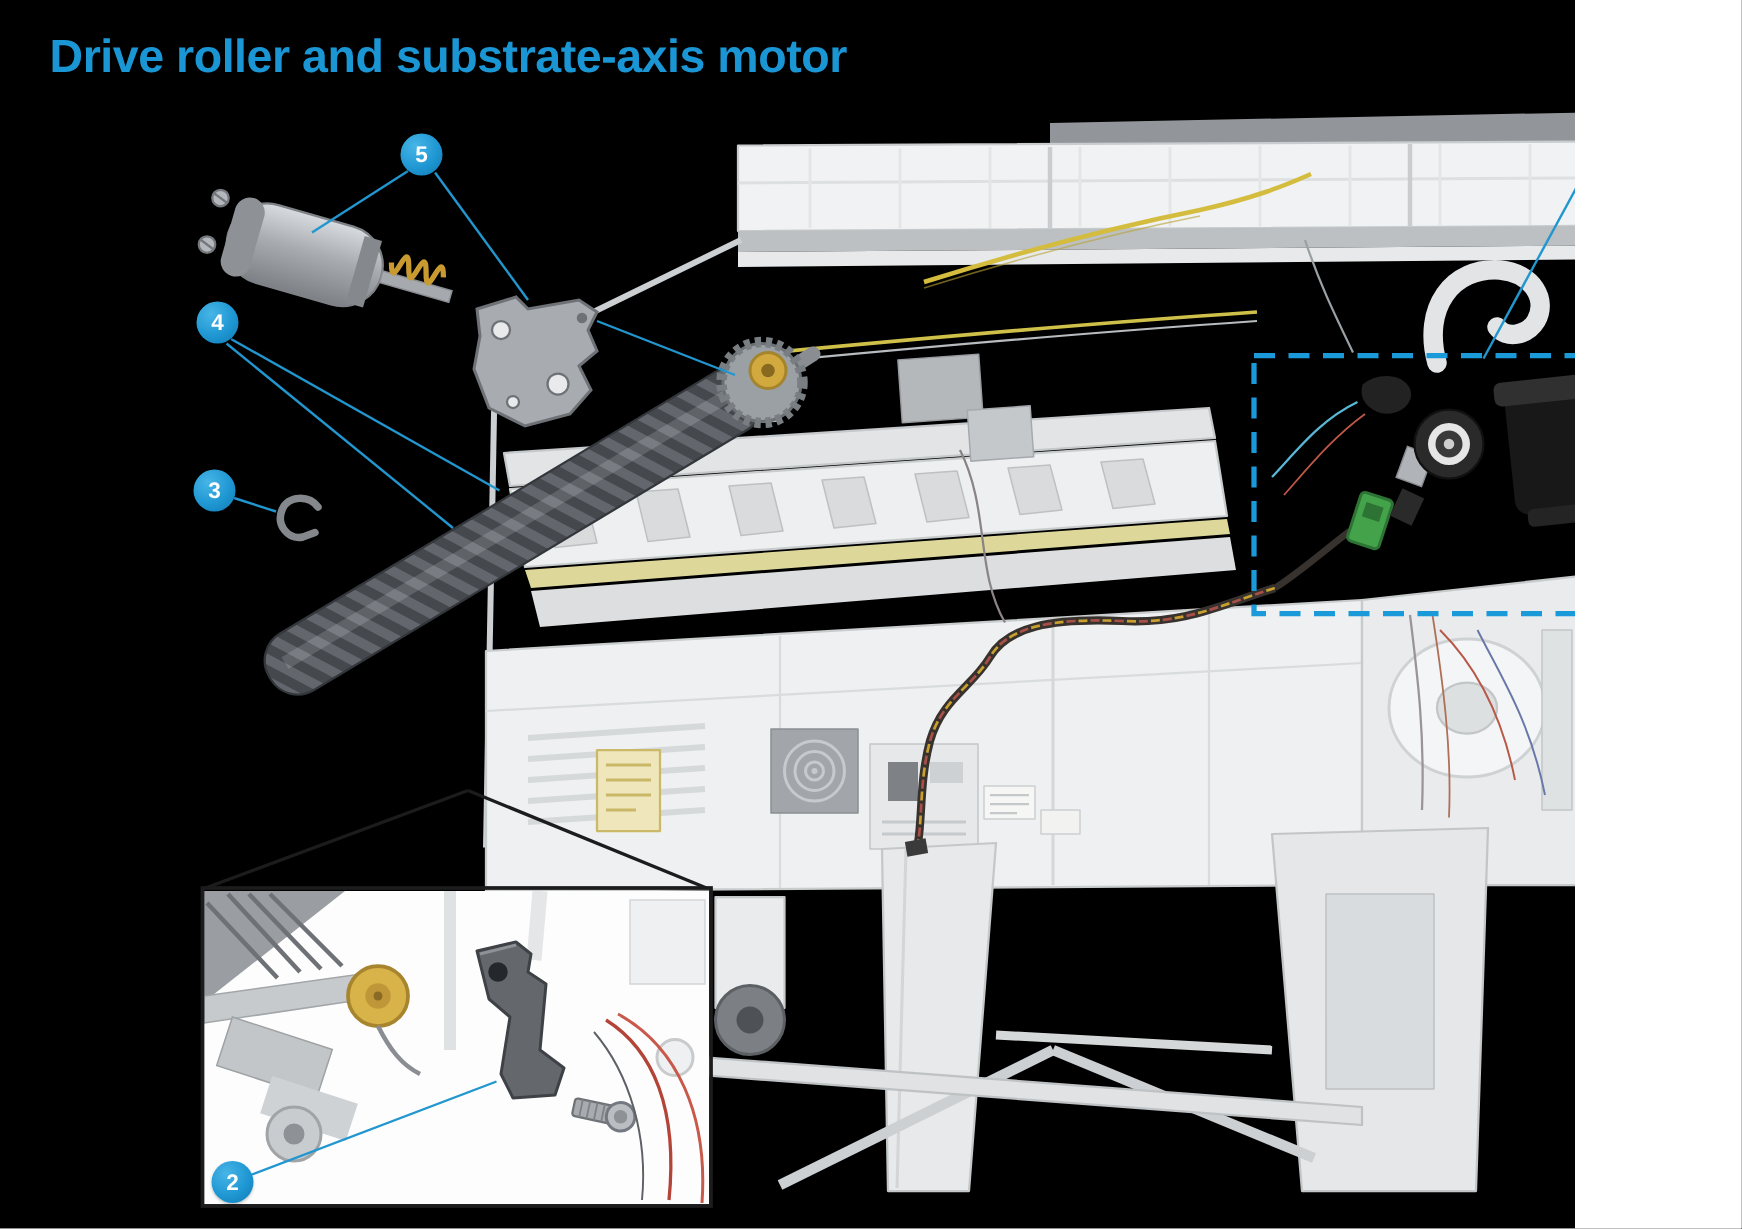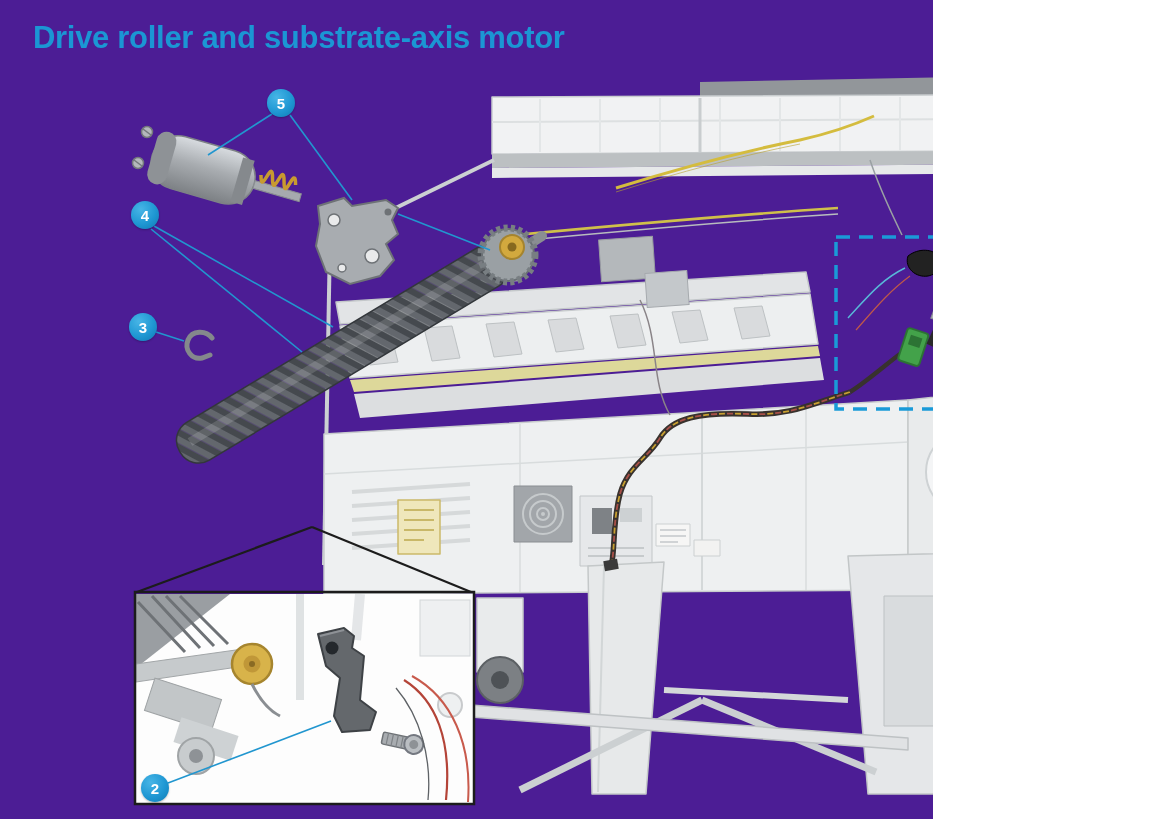--- a/index.html
+++ b/index.html
@@ -1,17 +1,17 @@
 <!DOCTYPE html>
 <html><head>
 <meta charset="utf-8">
 <style>
   * { margin:0; padding:0; box-sizing:border-box; }
   html,body { background:#ffffff; font-family:"Liberation Sans", sans-serif; }
-  .page { position:relative; width:933px; height:819px; background:#4c1d95; overflow:hidden; }
+  .page { position:relative; width:1050px; height:819px; background:#000000; overflow:hidden; }
   .page-title {
     position:absolute; left:33px; top:20px;
     font-size:31px; font-weight:600; letter-spacing:-0.3px;
     color:#1b96d4;
   }
   .diagram-svg { position:absolute; left:0; top:0; }
   .callout {
     position:absolute; width:28px; height:28px; border-radius:50%;
     background:radial-gradient(circle at 35% 30%, #47b5e6 0%, #1f97d3 55%, #0e7ab2 100%);
     color:#ffffff; font-size:15px; font-weight:bold;

